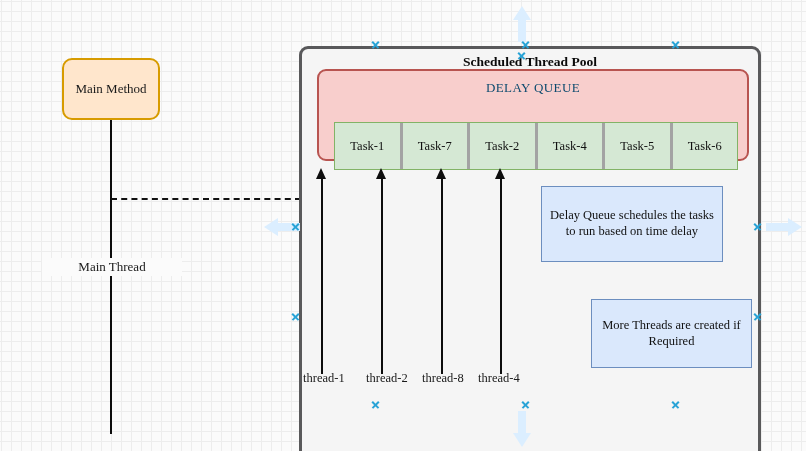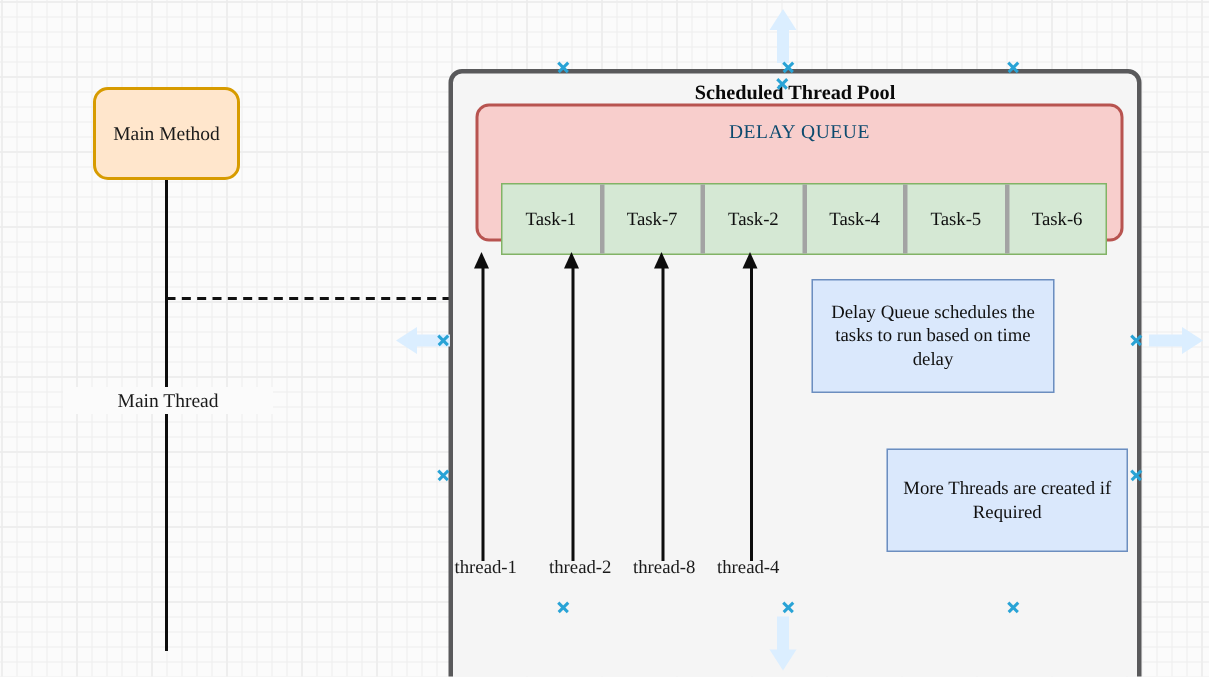--- a/index.html
+++ b/index.html
@@ -181,21 +181,21 @@
     justify-content: center;
     text-align: center;
     font-size: 12.5px;
     line-height: 1.25;
     color: #101010;
     padding: 0 6px;
   }
   #note-delay-queue {
     left: 541px;
     top: 186px;
-    width: 162px;
+    width: 182px;
     height: 76px;
   }
   #note-more-threads {
     left: 571px;
     top: 299px;
     width: 161px;
     height: 69px;
     margin-left: 20px;
   }
 

